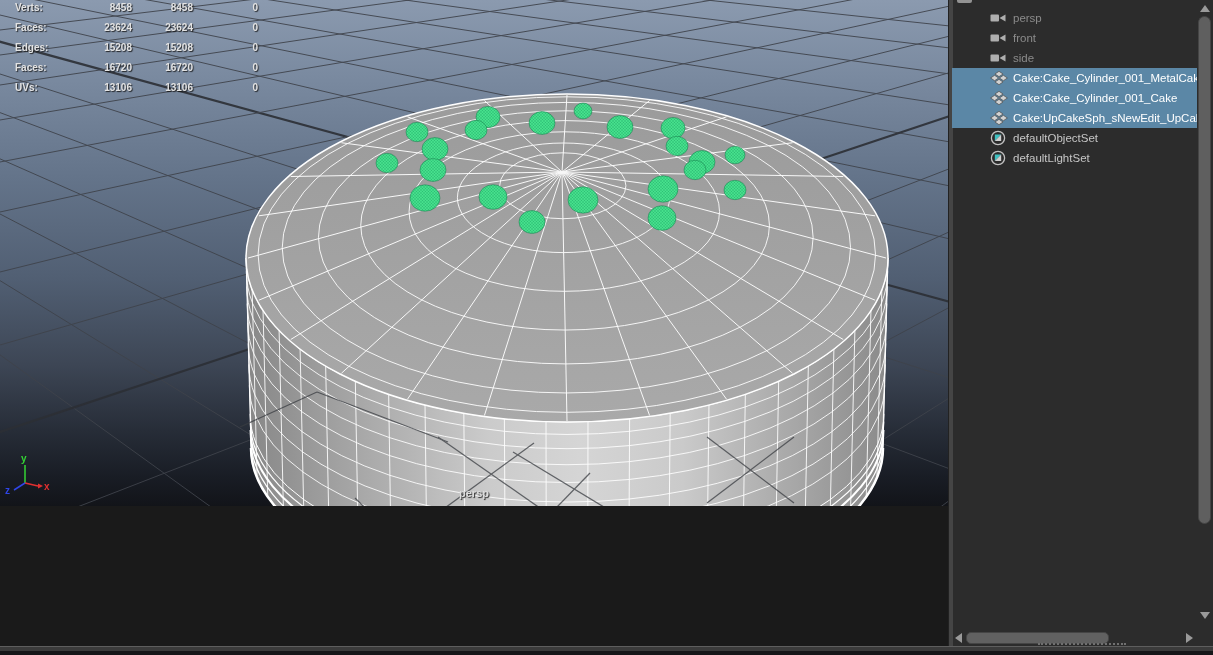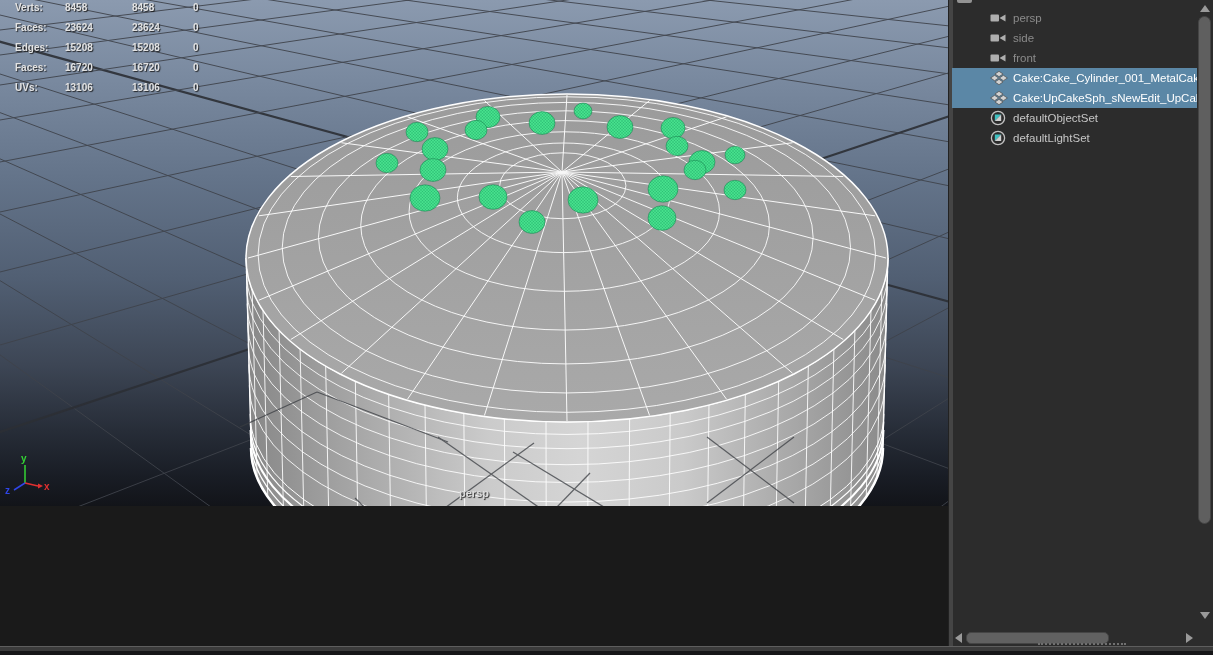--- a/index.html
+++ b/index.html
@@ -11,21 +11,21 @@
     background:linear-gradient(180deg,#8b9aaf 0%,#7a8aa0 15%,#64748a 35%,#515f73 55%,
                #3d4655 72%,#272d38 85%,#191d25 94%,#121419 100%);padding-left:35px;}
   .viewport svg.scene{position:absolute;left:0;top:0;}
 
   
   .hud{position:absolute;left:15px;top:2px;color:#e3e3e3;font-size:10px;font-weight:bold;
        text-shadow:1px 1px 1px rgba(20,20,20,.85);}
   .hud-row{display:grid;grid-template-columns:50px 67px 61px 65px;height:20px;align-items:start;}
   .hud-row span{display:block;}
   .hud-label{text-align:left;}
-  .hud-v{text-align:left;}
+  .hud-v{text-align:right;}
 
   
   .persp-label{position:absolute;left:0;width:948px;bottom:7px;text-align:center;
        color:#dcdcdc;font-size:11px;font-weight:bold;text-shadow:1px 1px 1px rgba(0,0,0,.8);}
 
   
   .axis-gizmo{position:absolute;left:0px;bottom:8px;}
   .axis-gizmo text{font-size:10px;font-weight:bold;font-family:"Liberation Sans",sans-serif;}
 
   
@@ -320,59 +320,72 @@
   </div>
 
 
   <div class="o-row dimmed">
     <span class="icon">
             <svg width="16" height="12" viewBox="0 0 16 12">
               <rect x="0.5" y="2.5" width="8.5" height="7" rx="1" fill="#aeaeae"></rect>
               <polygon points="15.5,2.5 15.5,9.5 9.5,6" fill="#aeaeae"></polygon>
             </svg>
           </span>
-    <span class="o-label">side</span>
+    <span class="o-label">front</span>
   </div>
 
   <div class="o-row dimmed">
     <span class="icon">
             <svg width="16" height="12" viewBox="0 0 16 12">
               <rect x="0.5" y="2.5" width="8.5" height="7" rx="1" fill="#aeaeae"></rect>
               <polygon points="15.5,2.5 15.5,9.5 9.5,6" fill="#aeaeae"></polygon>
             </svg>
           </span>
-    <span class="o-label">front</span>
+    <span class="o-label">side</span>
   </div>
 
   <div class="o-row selected">
     <span class="icon">
             <svg width="18" height="14" viewBox="0 0 18 14">
               <g fill="#d2d2d2" stroke="#4a4a4a" stroke-width="0.7">
                 <polygon points="9,0.3 13,3 9,5.7 5,3"></polygon>
                 <polygon points="4.6,4.3 8.6,7 4.6,9.7 0.6,7"></polygon>
                 <polygon points="13.4,4.3 17.4,7 13.4,9.7 9.4,7"></polygon>
                 <polygon points="9,8.3 13,11 9,13.7 5,11"></polygon>
               </g>
             </svg>
           </span>
     <span class="o-label">Cake:Cake_Cylinder_001_MetalCake1</span>
   </div>
 
-
   <div class="o-row selected">
     <span class="icon">
             <svg width="18" height="14" viewBox="0 0 18 14">
               <g fill="#d2d2d2" stroke="#4a4a4a" stroke-width="0.7">
                 <polygon points="9,0.3 13,3 9,5.7 5,3"></polygon>
                 <polygon points="4.6,4.3 8.6,7 4.6,9.7 0.6,7"></polygon>
                 <polygon points="13.4,4.3 17.4,7 13.4,9.7 9.4,7"></polygon>
                 <polygon points="9,8.3 13,11 9,13.7 5,11"></polygon>
               </g>
             </svg>
           </span>
+    <span class="o-label">Cake:Cake_Cylinder_001_Cake</span>
+  </div>
+
+  <div class="o-row selected">
+    <span class="icon">
+            <svg width="18" height="14" viewBox="0 0 18 14">
+              <g fill="#d2d2d2" stroke="#4a4a4a" stroke-width="0.7">
+                <polygon points="9,0.3 13,3 9,5.7 5,3"></polygon>
+                <polygon points="4.6,4.3 8.6,7 4.6,9.7 0.6,7"></polygon>
+                <polygon points="13.4,4.3 17.4,7 13.4,9.7 9.4,7"></polygon>
+                <polygon points="9,8.3 13,11 9,13.7 5,11"></polygon>
+              </g>
+            </svg>
+          </span>
     <span class="o-label">Cake:UpCakeSph_sNewEdit_UpCakeS</span>
   </div>
 
   <div class="o-row">
     <span class="icon">
             <svg width="16" height="16" viewBox="0 0 16 16">
               <circle cx="8" cy="8" r="6.6" fill="#2b2b2b" stroke="#c2c2c2" stroke-width="1.3"></circle>
               <polygon points="4.8,4.6 11.2,4.6 4.8,11" fill="#3fc1c1"></polygon>
               <polygon points="11.2,4.6 11.2,11 4.8,11" fill="#cfcfcf"></polygon>
             </svg>

